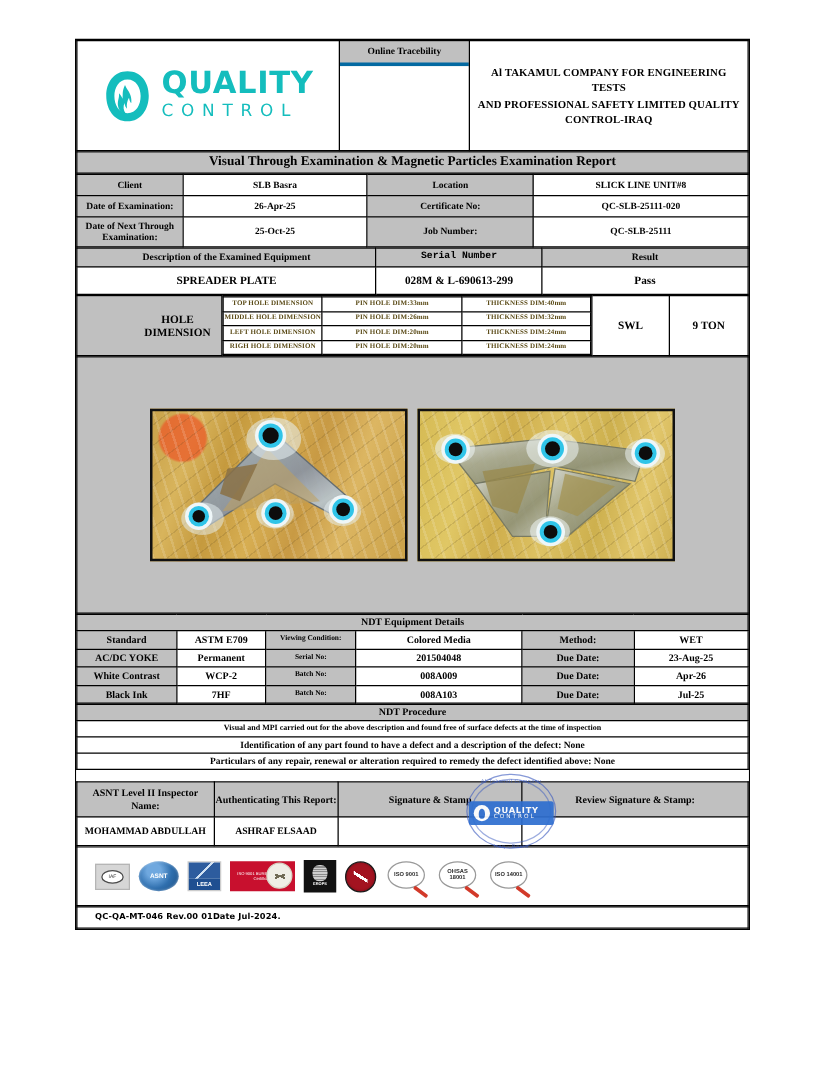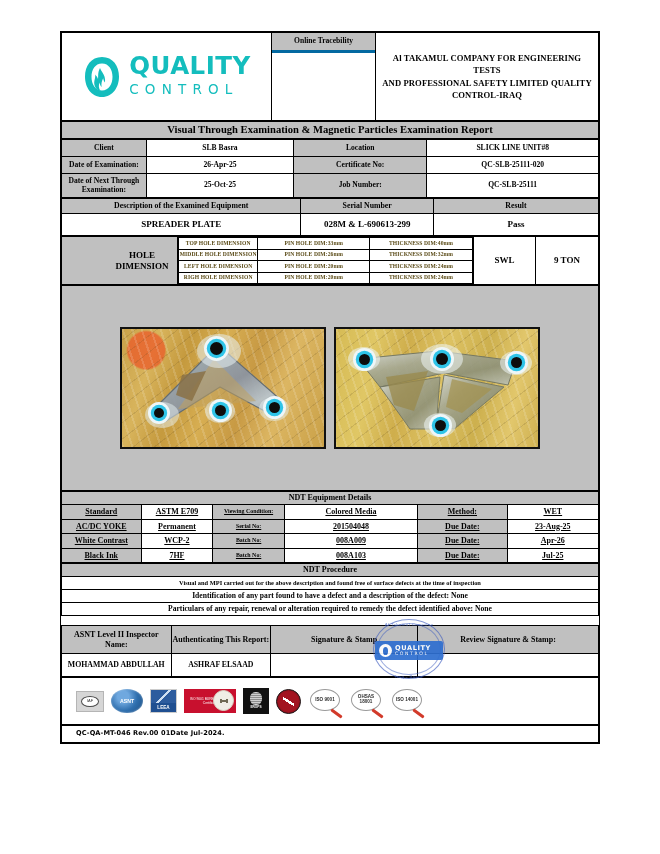--- a/index.html
+++ b/index.html
@@ -93,21 +93,21 @@
   .info .val { width: 146px; }
   .info .lbl2 { width: 132px; }
   .info .val2 { width: 170px; }
   .info tr.tall td { height: 24px; }
 
   
   .desc td { font-weight: bold; }
   .desc .h { height: 15px; font-size: 7.8px; }
   .desc .v { height: 22px; font-size: 9px; }
   .c-desc { width: 246px; }
-  .c-ser  { width: 136px; }
+  .c-ser  { width: 136px; font-family: Liberation Mono, monospace; }
   .c-res  { width: 170px; }
 
   
   .hole-label {
     width: 116px; font-weight: bold; font-size: 9px; padding-left: 45px;
   }
   .hole-inner { width: 100%; border-collapse: collapse; }
   .hole-inner td {
     height: 11.5px;
     font-weight: bold;
@@ -156,21 +156,21 @@
   .plate { position: absolute; inset: 0; }
   .hole {
     position: absolute; border-radius: 50%;
     background: #0d0d0d;
     box-shadow: 0 0 0 3.2px #2fc4e8, 0 0 0 6px #eef6f8;
   }
 
   
   .ndt td { font-weight: bold; }
   .ndt .hrow td { height: 13px; font-size: 8px; }
-  .ndt .row td { height: 14.5px; font-size: 8px; text-decoration: underline; }
+  .ndt .row td { height: 14.5px; font-size: 8px; }
   .n-a { width: 80px; }
   .n-b { width: 72px; }
   .n-c { width: 72px; font-size: 5.9px !important; }
   .n-d { width: 134px; }
   .n-e { width: 90px; }
   .n-f { width: 92px; }
 
   
   .proc td { font-weight: bold; }
   .proc .h { height: 13px; font-size: 8px; }

